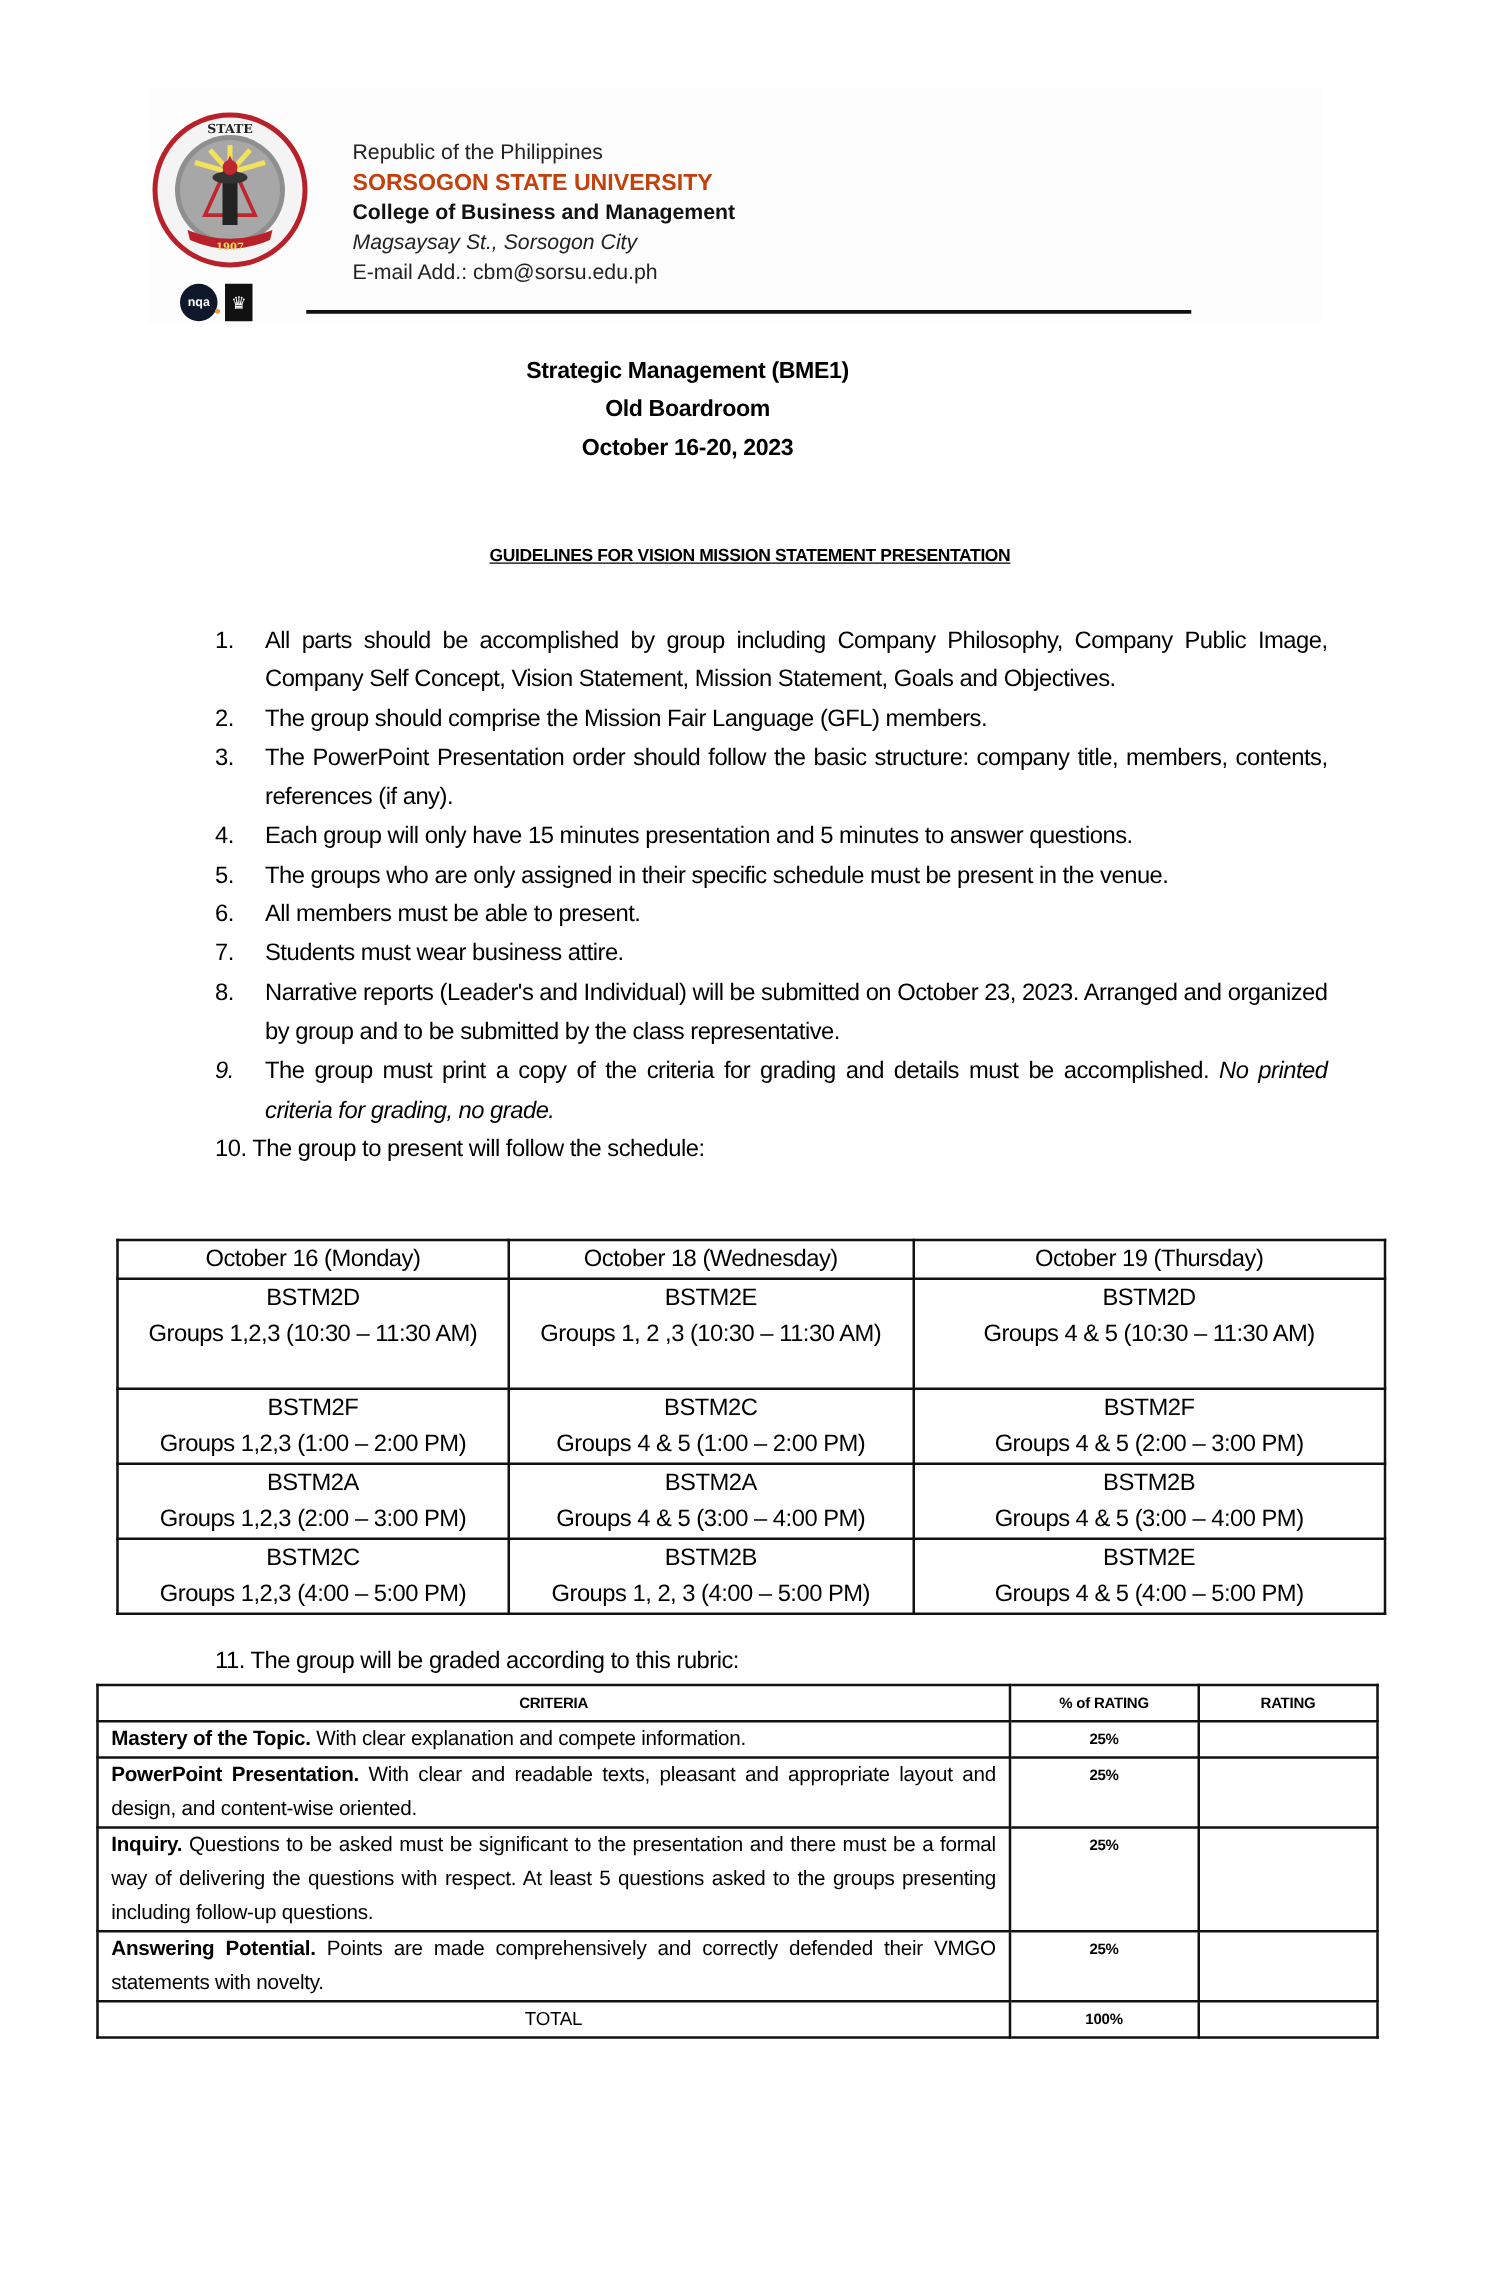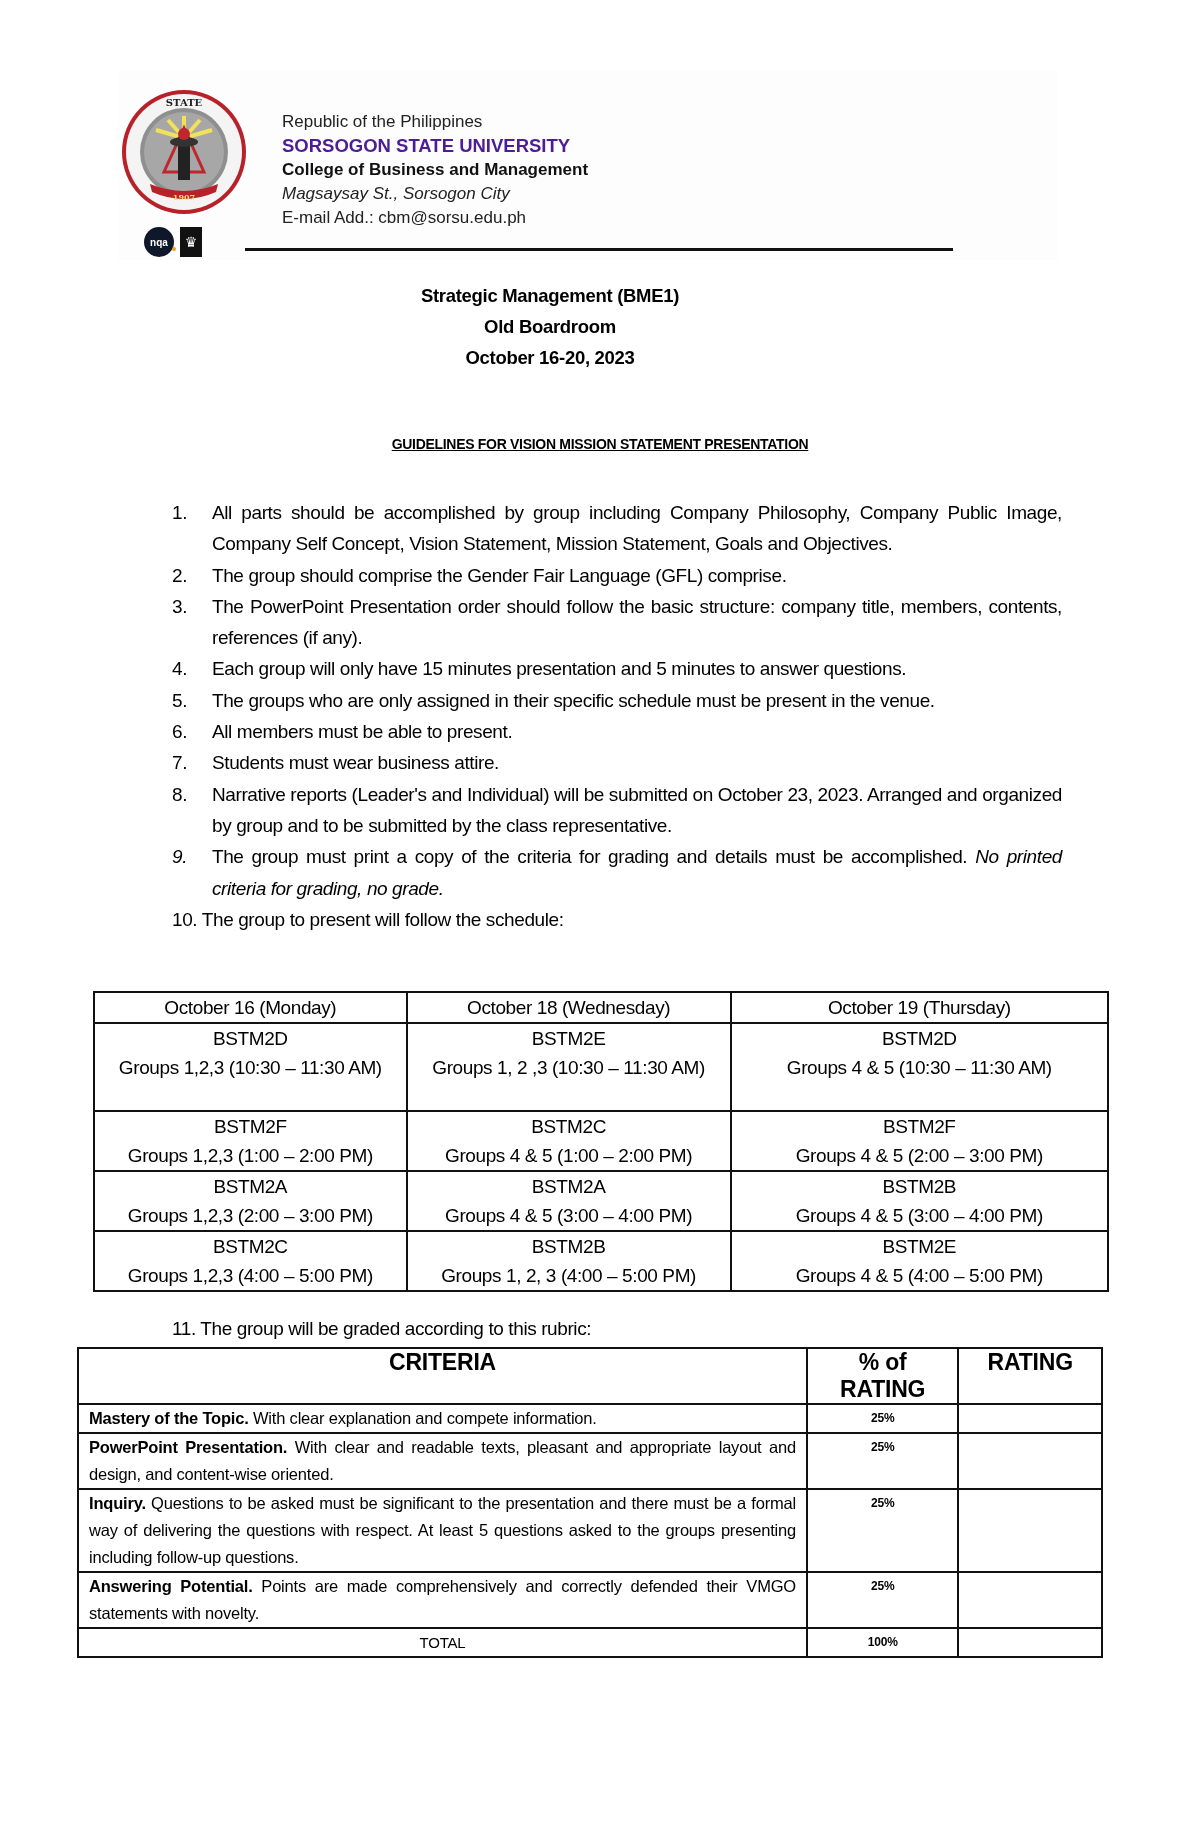--- a/index.html
+++ b/index.html
@@ -8,21 +8,21 @@
   .header-band { position: absolute; left: 118px; top: 70px; width: 940px; height: 190px; background: #fdfdfd; }
   .logo { position: absolute; left: 120px; top: 88px; width: 128px; height: 128px; }
   .badges { position: absolute; left: 144px; top: 226px; height: 32px; display: flex; gap: 4px; align-items: center; }
   .nqa { width: 30px; height: 30px; border-radius: 50%; background: #0f172a; color: #fff; font-size: 10px; font-weight: bold; display: flex; align-items: center; justify-content: center; font-family: "Liberation Sans", sans-serif; }
   .nqa-dot { width: 4px; height: 4px; background: #f0a020; border-radius: 50%; margin-left: -6px; margin-top: 14px; }
   .ukas { width: 22px; height: 30px; background: #111; color: #fff; font-size: 14px; display:flex; align-items:center; justify-content:center; }
 
   .header-text { position: absolute; left: 282px; top: 110px; font-family: "Liberation Sans", sans-serif; color: #222; }
   .header-text div { line-height: 24px; }
   .h-republic { font-size: 17px; }
-  .h-univ { font-size: 18.5px; font-weight: bold; color: #4c1d95; }
+  .h-univ { font-size: 18.5px; font-weight: bold; color: #c2410c; }
   .h-college { font-size: 17px; font-weight: bold; color: #111; }
   .h-address { font-size: 17px; font-style: italic; }
   .h-email { font-size: 17px; }
   .header-rule { position: absolute; left: 245px; top: 248px; width: 708px; height: 3px; background: #111; }
 
   .title-block { position: absolute; left: 0; top: 280px; width: 1100px; text-align: center; font-family: "Liberation Sans", sans-serif; font-weight: bold; font-size: 18.5px; line-height: 31px; letter-spacing: -0.3px; }
   .guidelines-heading { position: absolute; left: 0; top: 436px; width: 1200px; text-align: center; font-weight: bold; font-size: 14px; text-decoration: underline; letter-spacing: -0.3px; }
 
   .guidelines { position: absolute; left: 172px; top: 497px; width: 890px; font-size: 19px; line-height: 31.3px; letter-spacing: -0.4px; margin: 0; padding: 0; list-style: none; }
   .guidelines li { position: relative; padding-left: 40px; text-align: justify; }
@@ -33,21 +33,21 @@
   table { border-collapse: collapse; position: absolute; font-family: "Liberation Sans", sans-serif; }
   .sched { left: 93px; top: 991px; width: 1016px; font-size: 19px; letter-spacing: -0.4px; }
   .sched td, .sched th { border: 2px solid #111; text-align: center; vertical-align: top; font-weight: normal; line-height: 29px; padding: 0 3px; }
   .sched th { height: 29px; }
   .sched td.r1 { height: 86px; }
   .sched td.r2, .sched td.r3, .sched td.r4 { height: 58px; }
 
   .rubric-lead { position: absolute; left: 172px; top: 1318px; font-size: 19px; letter-spacing: -0.4px; }
   .rubric { left: 77px; top: 1347px; width: 1026px; font-size: 16.5px; letter-spacing: -0.2px; }
   .rubric td, .rubric th { border: 2px solid #111; line-height: 27px; vertical-align: top; padding: 0 10px; }
-  .rubric th { font-weight: bold; text-align: center; height: 27px; font-size: 23px; }
+  .rubric th { font-weight: bold; text-align: center; height: 27px; font-size: 12px; }
   .rubric td.crit { text-align: justify; width: 714px; }
   .rubric td.pct { text-align: center; font-weight: bold; font-size: 12px; width: 130px; }
   .rubric td.rating { width: 122px; }
   .rubric .b { font-weight: bold; }
   .rubric td.total { text-align: center; font-weight: normal; font-size: 15px; }
 </style>
 </head>
 <body>
 
 <div class="header-band"></div>
@@ -93,21 +93,21 @@
 <div class="title-block">
   <div>Strategic Management (BME1)</div>
   <div>Old Boardroom</div>
   <div>October 16-20, 2023</div>
 </div>
 
 <div class="guidelines-heading">GUIDELINES FOR VISION MISSION STATEMENT PRESENTATION</div>
 
 <ol class="guidelines">
   <li><span class="num">1.</span><span>All parts should be accomplished by group including Company Philosophy, Company Public Image, Company Self Concept, Vision Statement, Mission Statement, Goals and Objectives.</span></li>
-  <li><span class="num">2.</span><span>The group should comprise the Gender Fair Language (GFL) comprise.</span></li>
+  <li><span class="num">2.</span><span>The group should comprise the Mission Fair Language (GFL) members.</span></li>
   <li><span class="num">3.</span><span>The PowerPoint Presentation order should follow the basic structure: company title, members, contents, references (if any).</span></li>
   <li><span class="num">4.</span><span>Each group will only have 15 minutes presentation and 5 minutes to answer questions.</span></li>
   <li><span class="num">5.</span><span>The groups who are only assigned in their specific schedule must be present in the venue.</span></li>
   <li><span class="num">6.</span><span>All members must be able to present.</span></li>
   <li><span class="num">7.</span><span>Students must wear business attire.</span></li>
   <li><span class="num">8.</span><span>Narrative reports (Leader's and Individual) will be submitted on October 23, 2023. Arranged and organized by group and to be submitted by the class representative.</span></li>
   <li><span class="num ital">9.</span><span>The group must print a copy of the criteria for grading and details must be accomplished.</span> <span class="ital">No printed criteria for grading, no grade.</span></li>
   <li class="n10"><span>10.</span> <span>The group to present will follow the schedule:</span></li>
 </ol>
 

